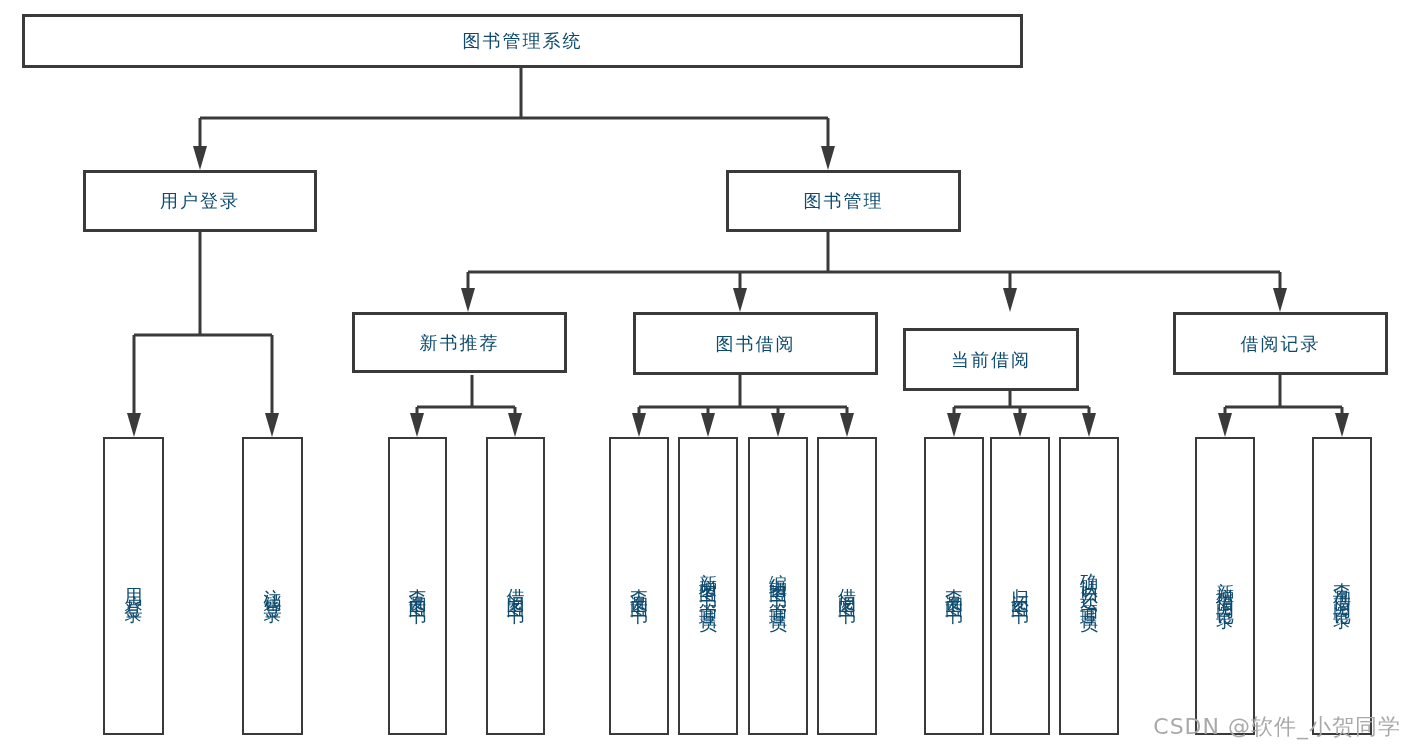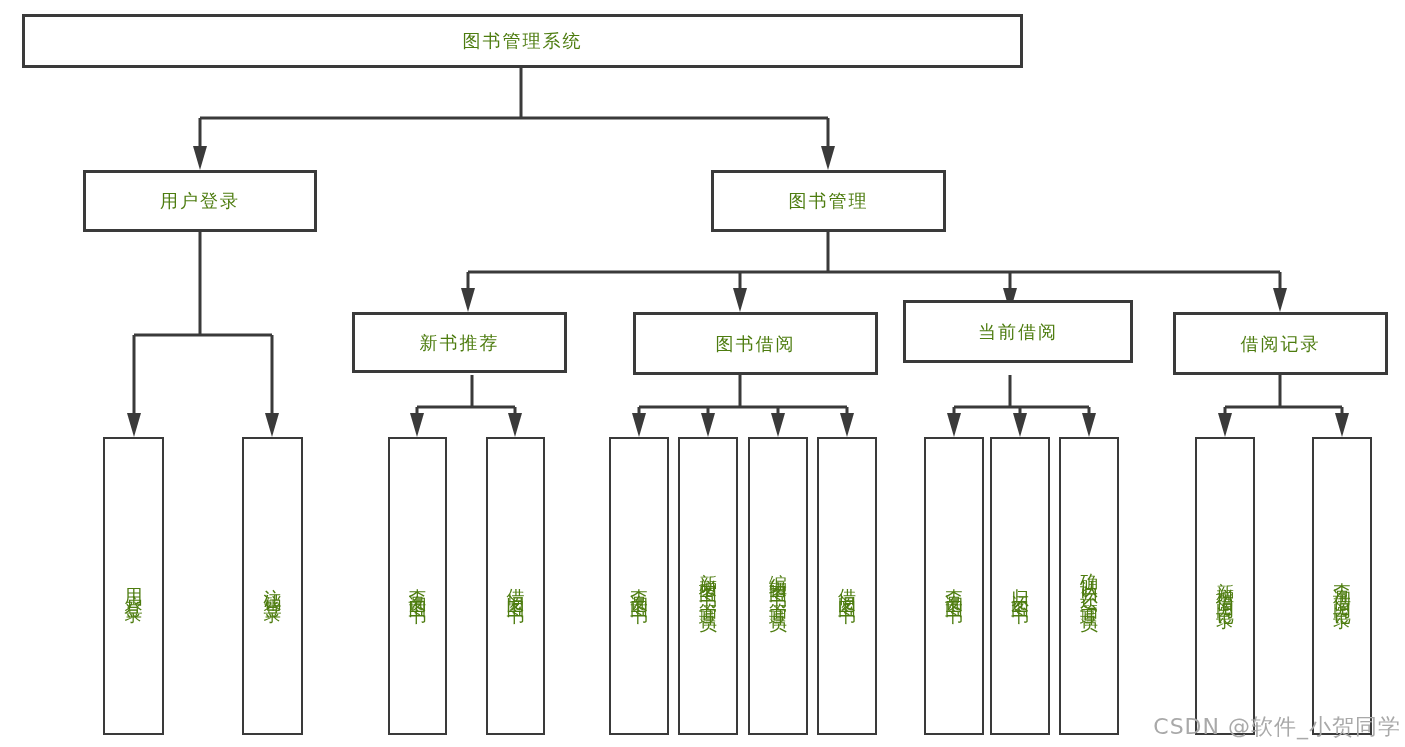--- a/index.html
+++ b/index.html
@@ -10,44 +10,44 @@
     font-family:"DejaVu Sans","Liberation Sans",sans-serif;
     overflow:hidden;
   }
   .connectors{position:absolute;left:0;top:0;width:1405px;height:747px;}
   .box{
     position:absolute;
     box-sizing:border-box;
     border:3px solid #3a3a3a;
     background:#fff;
     display:flex;align-items:center;justify-content:center;
-    color:#4d7c0f;
+    color:#0c4a6e;
     font-size:18px;
     letter-spacing:2px;
     z-index:2;
   }
   .leaf{
     border-width:2.5px;
     letter-spacing:0;
   }
   .leaf .vtext{
     writing-mode:vertical-rl;
     text-orientation:mixed;
     font-size:18px;
     letter-spacing:6px;
     line-height:1;
     white-space:nowrap;
   }
   
   #n-root{left:22px;top:14px;width:1001px;height:54px;}
   #n-l2-0{left:83px;top:170px;width:234px;height:62px;}
-  #n-l2-1{left:711px;top:170px;width:235px;height:62px;}
+  #n-l2-1{left:726px;top:170px;width:235px;height:62px;}
   #n-l3-0{left:352px;top:312px;width:215px;height:61px;}
   #n-l3-1{left:633px;top:312px;width:245px;height:63px;}
-  #n-l3-2{left:903px;top:300px;width:230px;height:63px;text-align:center;}
+  #n-l3-2{left:903px;top:328px;width:176px;height:63px;text-align:center;}
   #n-l3-3{left:1173px;top:312px;width:215px;height:63px;}
   .leaf{top:437px;height:298px;}
   #leaf-0{left:103px;width:61px;}
   #leaf-1{left:242px;width:61px;}
   #leaf-2{left:388px;width:59px;}
   #leaf-3{left:486px;width:59px;}
   #leaf-4{left:609px;width:60px;}
   #leaf-5{left:678px;width:60px;}
   #leaf-6{left:748px;width:60px;}
   #leaf-7{left:817px;width:60px;}

